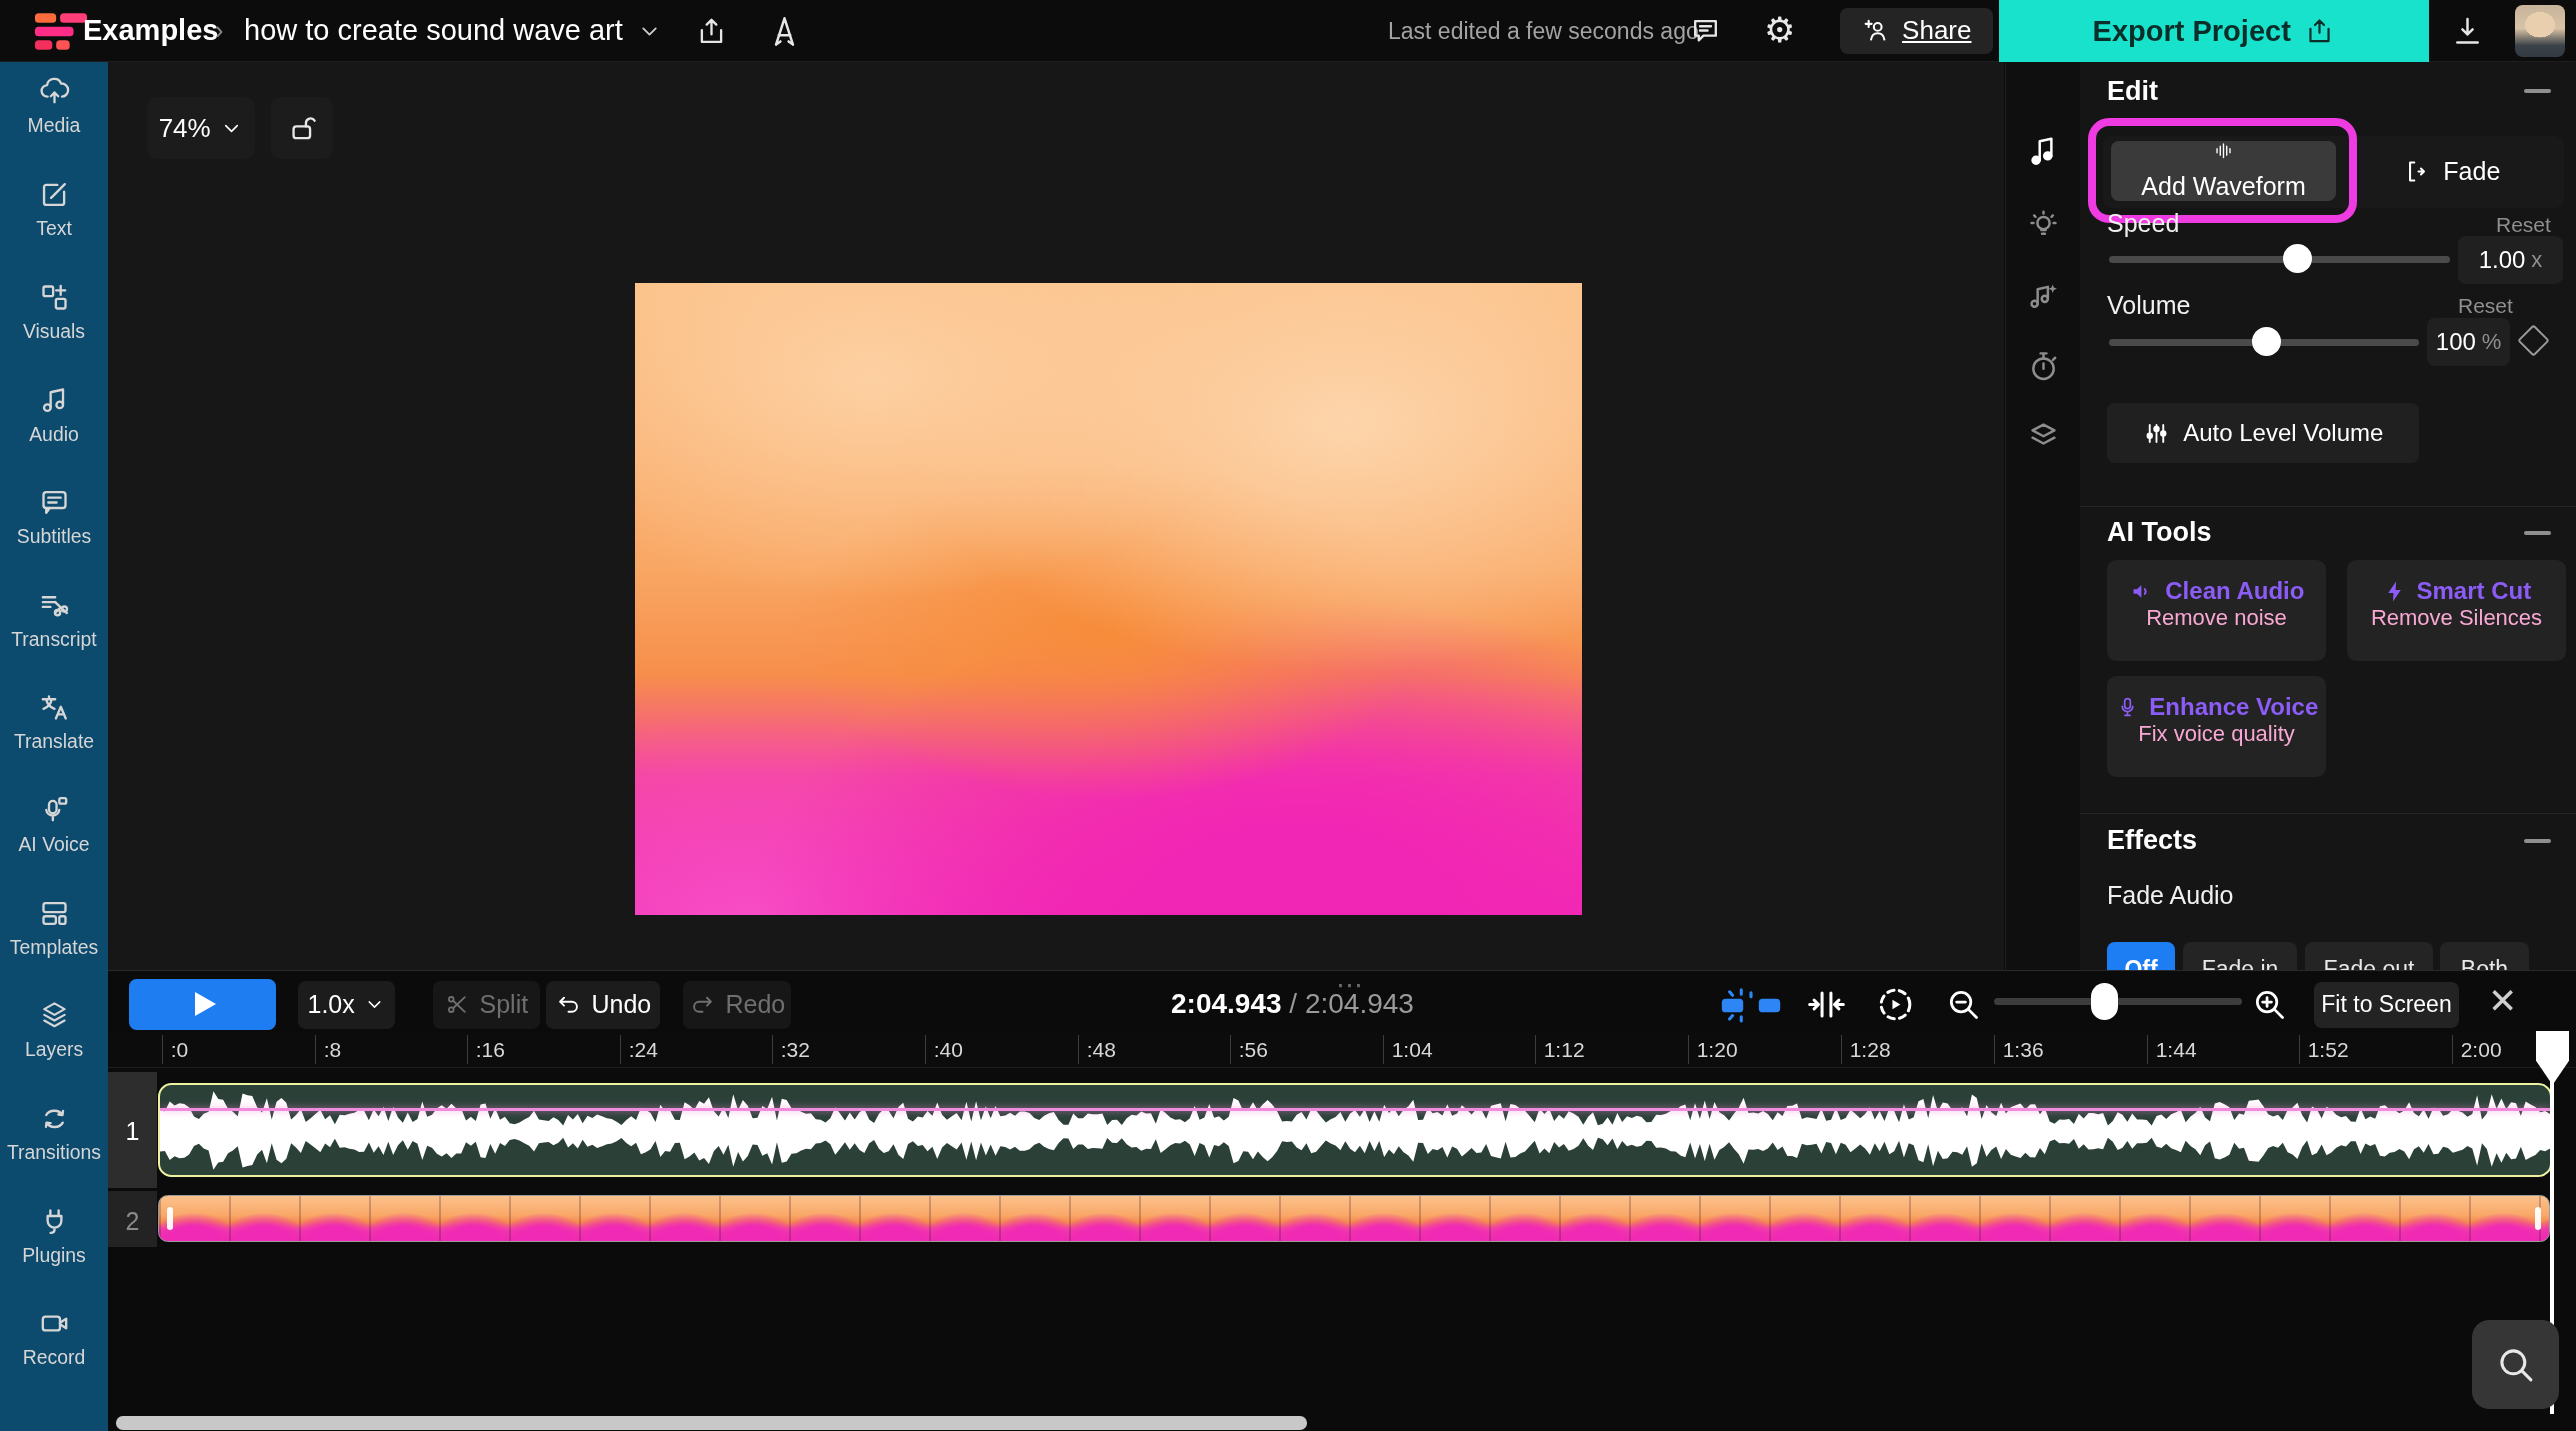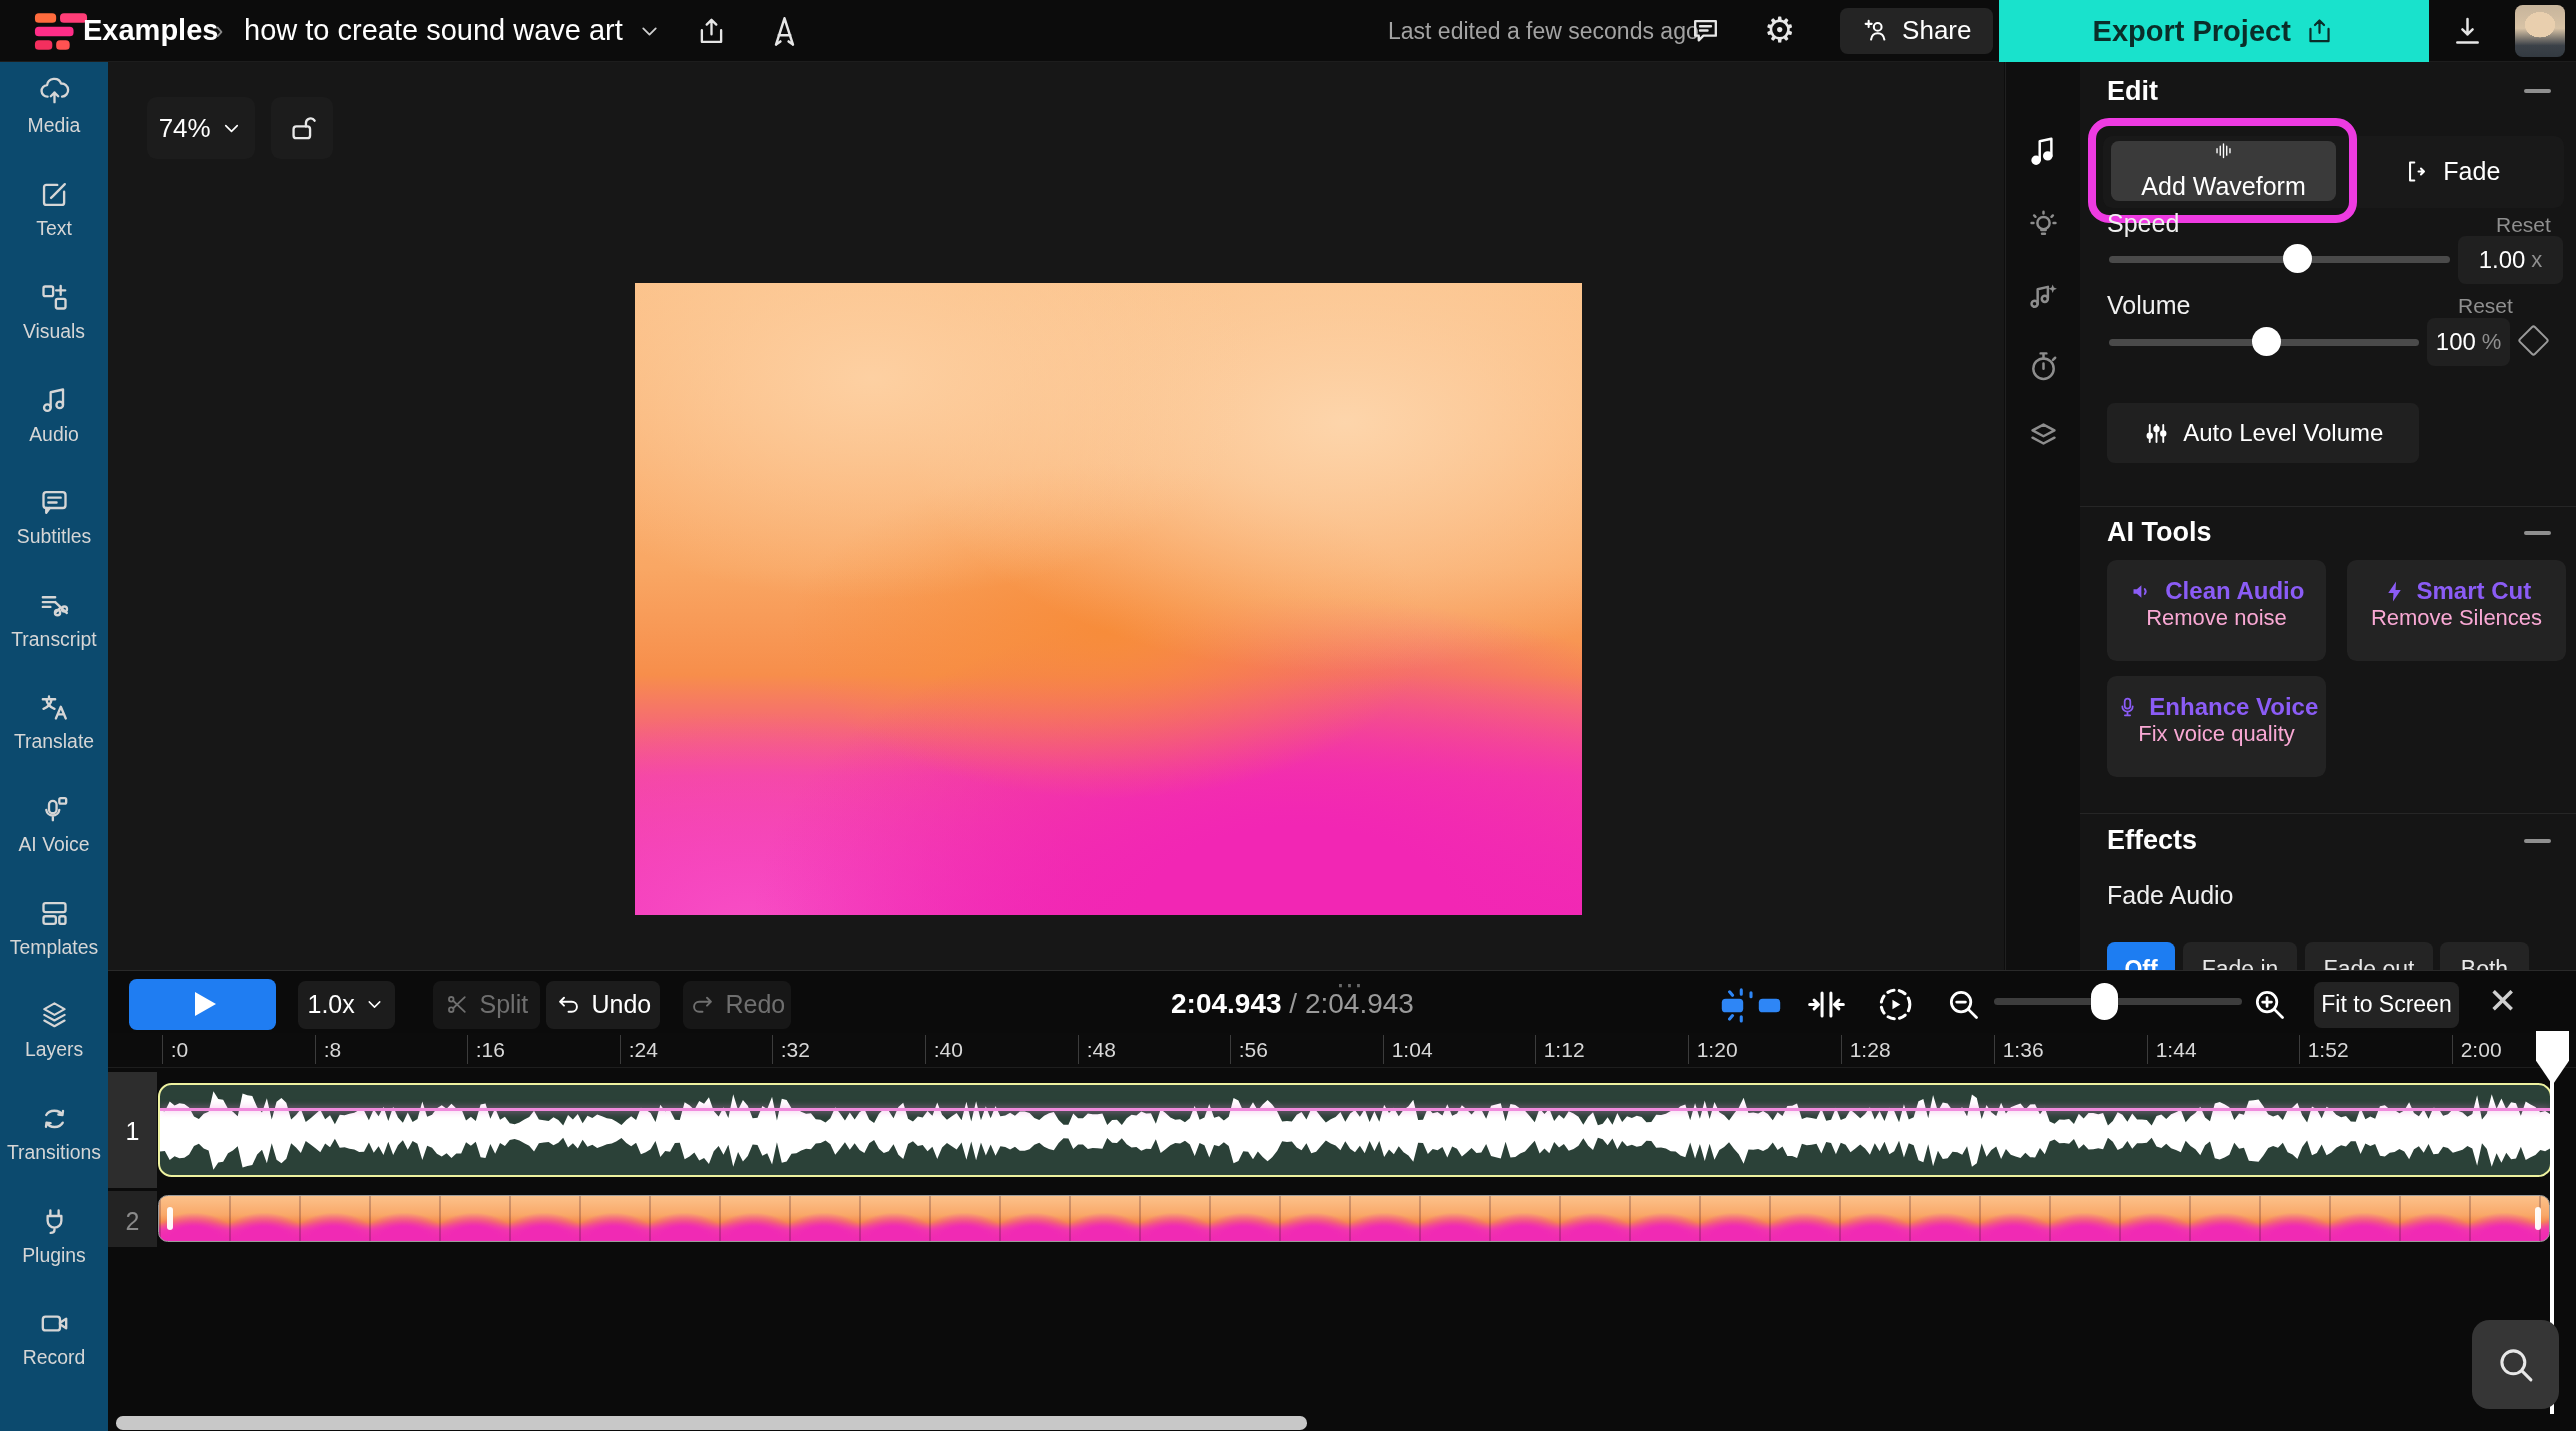--- a/index.html
+++ b/index.html
@@ -11,21 +11,21 @@
 
   
   .header{left:0;top:0;width:2576px;height:62px;background:#0c0c0c;border-bottom:1px solid #1d1d1d;}
   .logo{left:33px;top:11.6px;width:56px;height:39px;}
   .crumb-root{left:83px;top:13.6px;font-size:29px;font-weight:bold;color:#fff;}
   .crumb-sep{left:215px;top:15.5px;font-size:25px;color:#8a8a8a;}
   .crumb-title{left:244px;top:13.6px;font-size:29px;color:#fff;white-space:nowrap;}
   .title-chev{left:637px;top:19.4px;color:#cfcfcf;}
   .hd-ic{color:#e6e6e6;}
   .last-edited{left:1388px;top:18.4px;font-size:23px;color:#a3a3a3;}
-  .share-btn{left:1840px;top:7.7px;width:153px;height:46px;background:#242424;border-radius:7.7px;display:flex;align-items:center;justify-content:center;gap:11.6px;font-size:26px;color:#fff;}
+  .share-btn{left:1840px;top:7.7px;width:153px;height:46px;background:#242424;border-radius:7.7px;display:flex;align-items:center;justify-content:center;gap:11.6px;font-size:26px;color:#fff;text-decoration:underline;}
   .export-btn{left:1999px;top:0;width:430px;height:62px;background:#19e2cc;display:flex;align-items:center;justify-content:center;gap:13.6px;font-size:29px;font-weight:bold;color:#0a2e29;}
   .avatar{left:2515px;top:4.8px;width:50px;height:52px;border-radius:7.7px;background:
     radial-gradient(25px 21px at 50% 38%,#e9cfae 0 60%,rgba(233,207,174,0) 61%),
     linear-gradient(180deg,#c7b49b 0%,#d8c3a6 45%,#3b4148 78%,#333a41 100%);}
 
   
   .sidebar{left:0;top:62px;width:108px;height:1369px;background:#0c4a6e;}
   .side-item{left:0;width:108px;height:93px;text-align:center;color:#d6d6d6;cursor:pointer;}
   .side-item svg{margin:0 auto;}
   .side-label{display:block;margin-top:5.8px;font-size:19.4px;color:#d6d6d6;}

